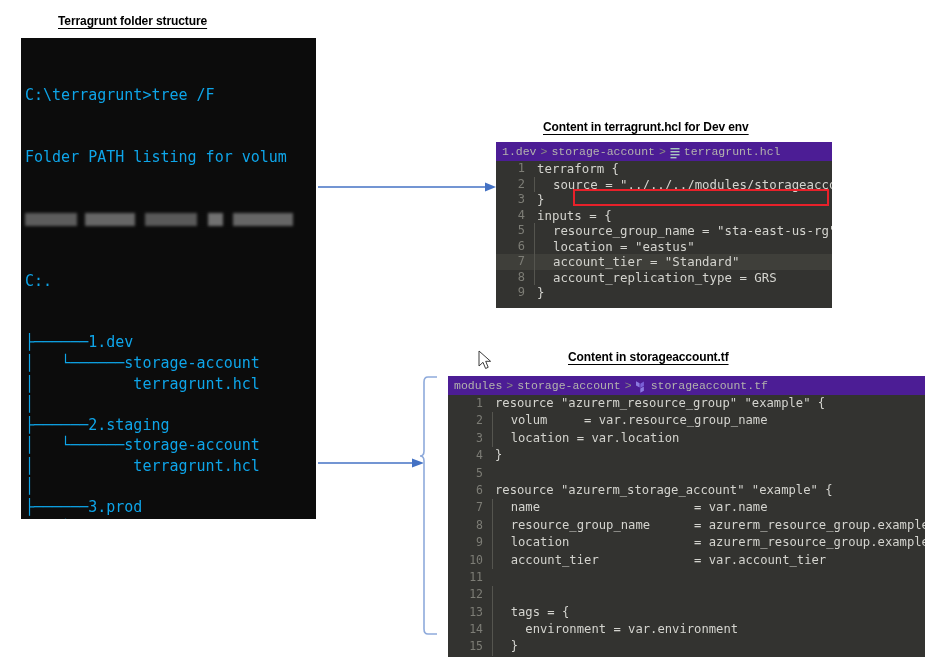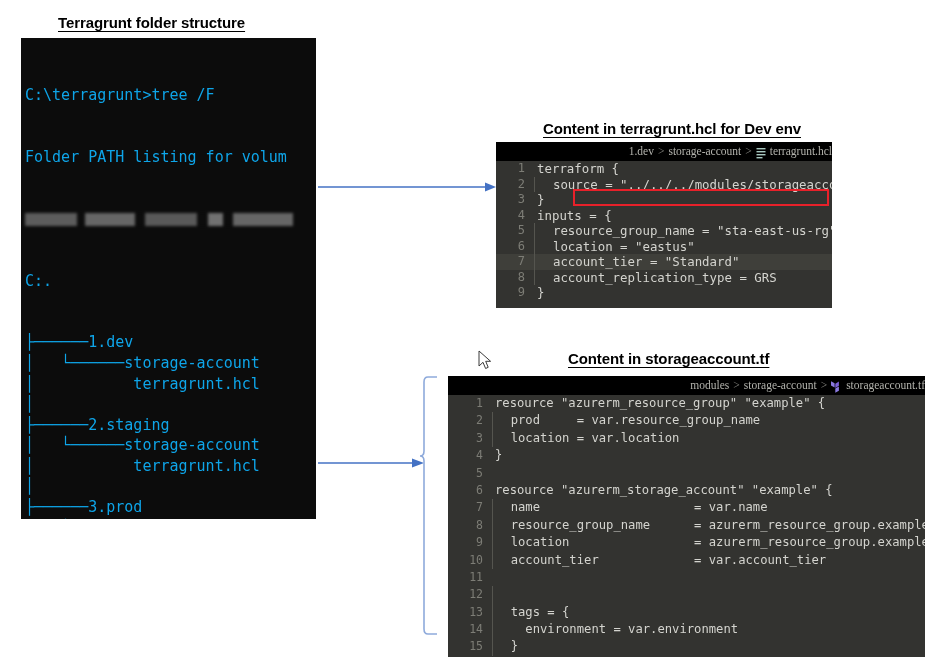--- a/index.html
+++ b/index.html
@@ -12,21 +12,21 @@
     height: 657px;
     position: relative;
     overflow: hidden;
     font-family: "Liberation Sans", sans-serif;
   }
 
   .caption {
     position: absolute;
     font-family: "Liberation Sans", sans-serif;
     font-weight: bold;
-    font-size: 15px;
+    font-size: 12px;
     color: #000000;
     text-decoration: underline;
     text-underline-offset: 3px;
     white-space: nowrap;
     letter-spacing: -0.1px;
   }
 
   
   #terminal {
     position: absolute;
@@ -61,32 +61,31 @@
   }
 
   
   .codepanel {
     position: absolute;
     background: #333330;
     font-family: "DejaVu Sans Mono", monospace;
     overflow: hidden;
   }
   .crumb {
-    background: #000000;
+    background: #4c1d95;
     color: #b3b3ad;
-    font-family: Liberation Serif, serif;
+    font-family: Liberation Mono, monospace;
     font-size: 11.5px;
     line-height: 19px;
     height: 19px;
     padding-left: 6px;
     white-space: nowrap;
     display: flex;
     align-items: center;
     gap: 4px;
-    justify-content: flex-end;
   }
   .crumb .sep { color: #8b8b85; }
   .codebody { position: relative; }
   .cline {
     display: flex;
     white-space: pre;
     font-size: 12.4px;
     line-height: 15.5px;
     height: 15.5px;
     color: #d4d4cf;
@@ -184,21 +183,21 @@
       <svg viewBox="0 0 12 13" width="12" height="13">
         <polygon points="0,1.2 3.6,3.3 3.6,7.5 0,5.4" fill="#8b7ae0"></polygon>
         <polygon points="4.3,3.7 7.9,1.6 7.9,5.8 4.3,7.9" fill="#7b61d8"></polygon>
         <polygon points="4.3,8.6 7.9,6.5 7.9,10.7 4.3,12.8" fill="#8b7ae0"></polygon>
       </svg>
     </span>
     <span>storageaccount.tf</span>
   </div>
   <div class="codebody" id="panel2-body">
       <div class="cline"><span class="gutter">1</span><span class="code">resource "azurerm_resource_group" "example" {</span></div>
-      <div class="cline"><span class="gutter">2</span><span class="code ind">  prod     = var.resource_group_name</span></div>
+      <div class="cline"><span class="gutter">2</span><span class="code ind">  volum     = var.resource_group_name</span></div>
       <div class="cline"><span class="gutter">3</span><span class="code ind">  location = var.location</span></div>
       <div class="cline"><span class="gutter">4</span><span class="code">}</span></div>
       <div class="cline"><span class="gutter">5</span><span class="code"> </span></div>
       <div class="cline"><span class="gutter">6</span><span class="code">resource "azurerm_storage_account" "example" {</span></div>
       <div class="cline"><span class="gutter">7</span><span class="code ind">  name                     = var.name</span></div>
       <div class="cline"><span class="gutter">8</span><span class="code ind">  resource_group_name      = azurerm_resource_group.example.name</span></div>
       <div class="cline"><span class="gutter">9</span><span class="code ind">  location                 = azurerm_resource_group.example.location</span></div>
       <div class="cline"><span class="gutter">10</span><span class="code ind">  account_tier             = var.account_tier</span></div>
       <div class="cline"><span class="gutter">11</span></div>
       <div class="cline"><span class="gutter">12</span><span class="code ind"> </span></div>

